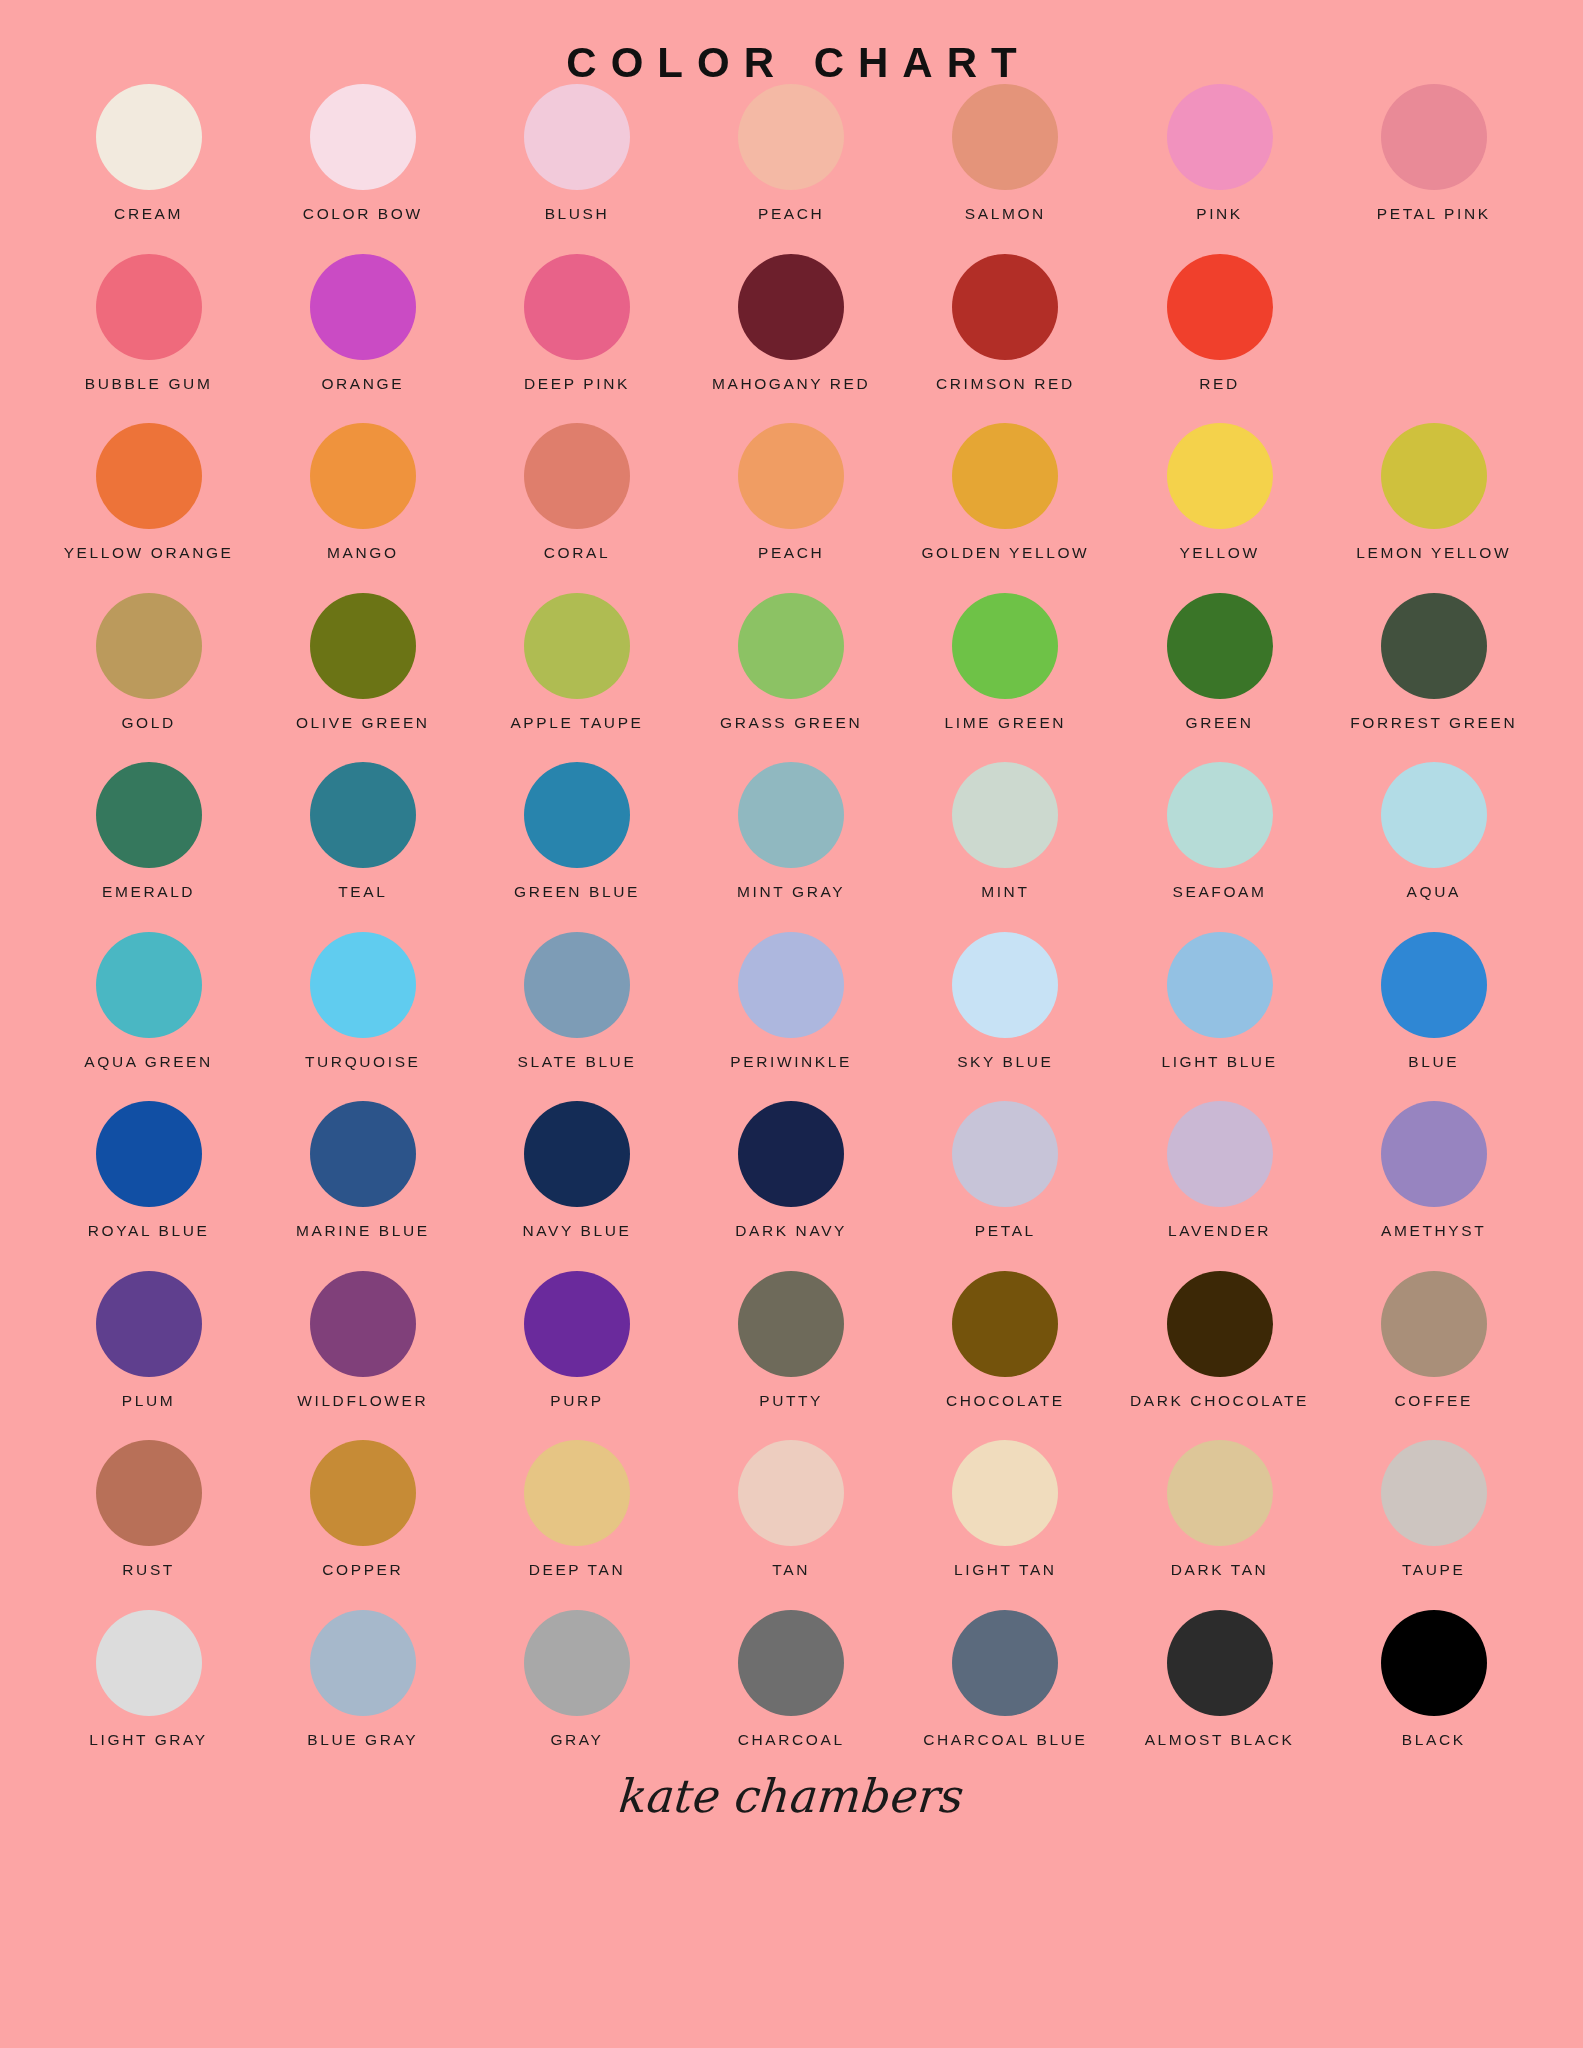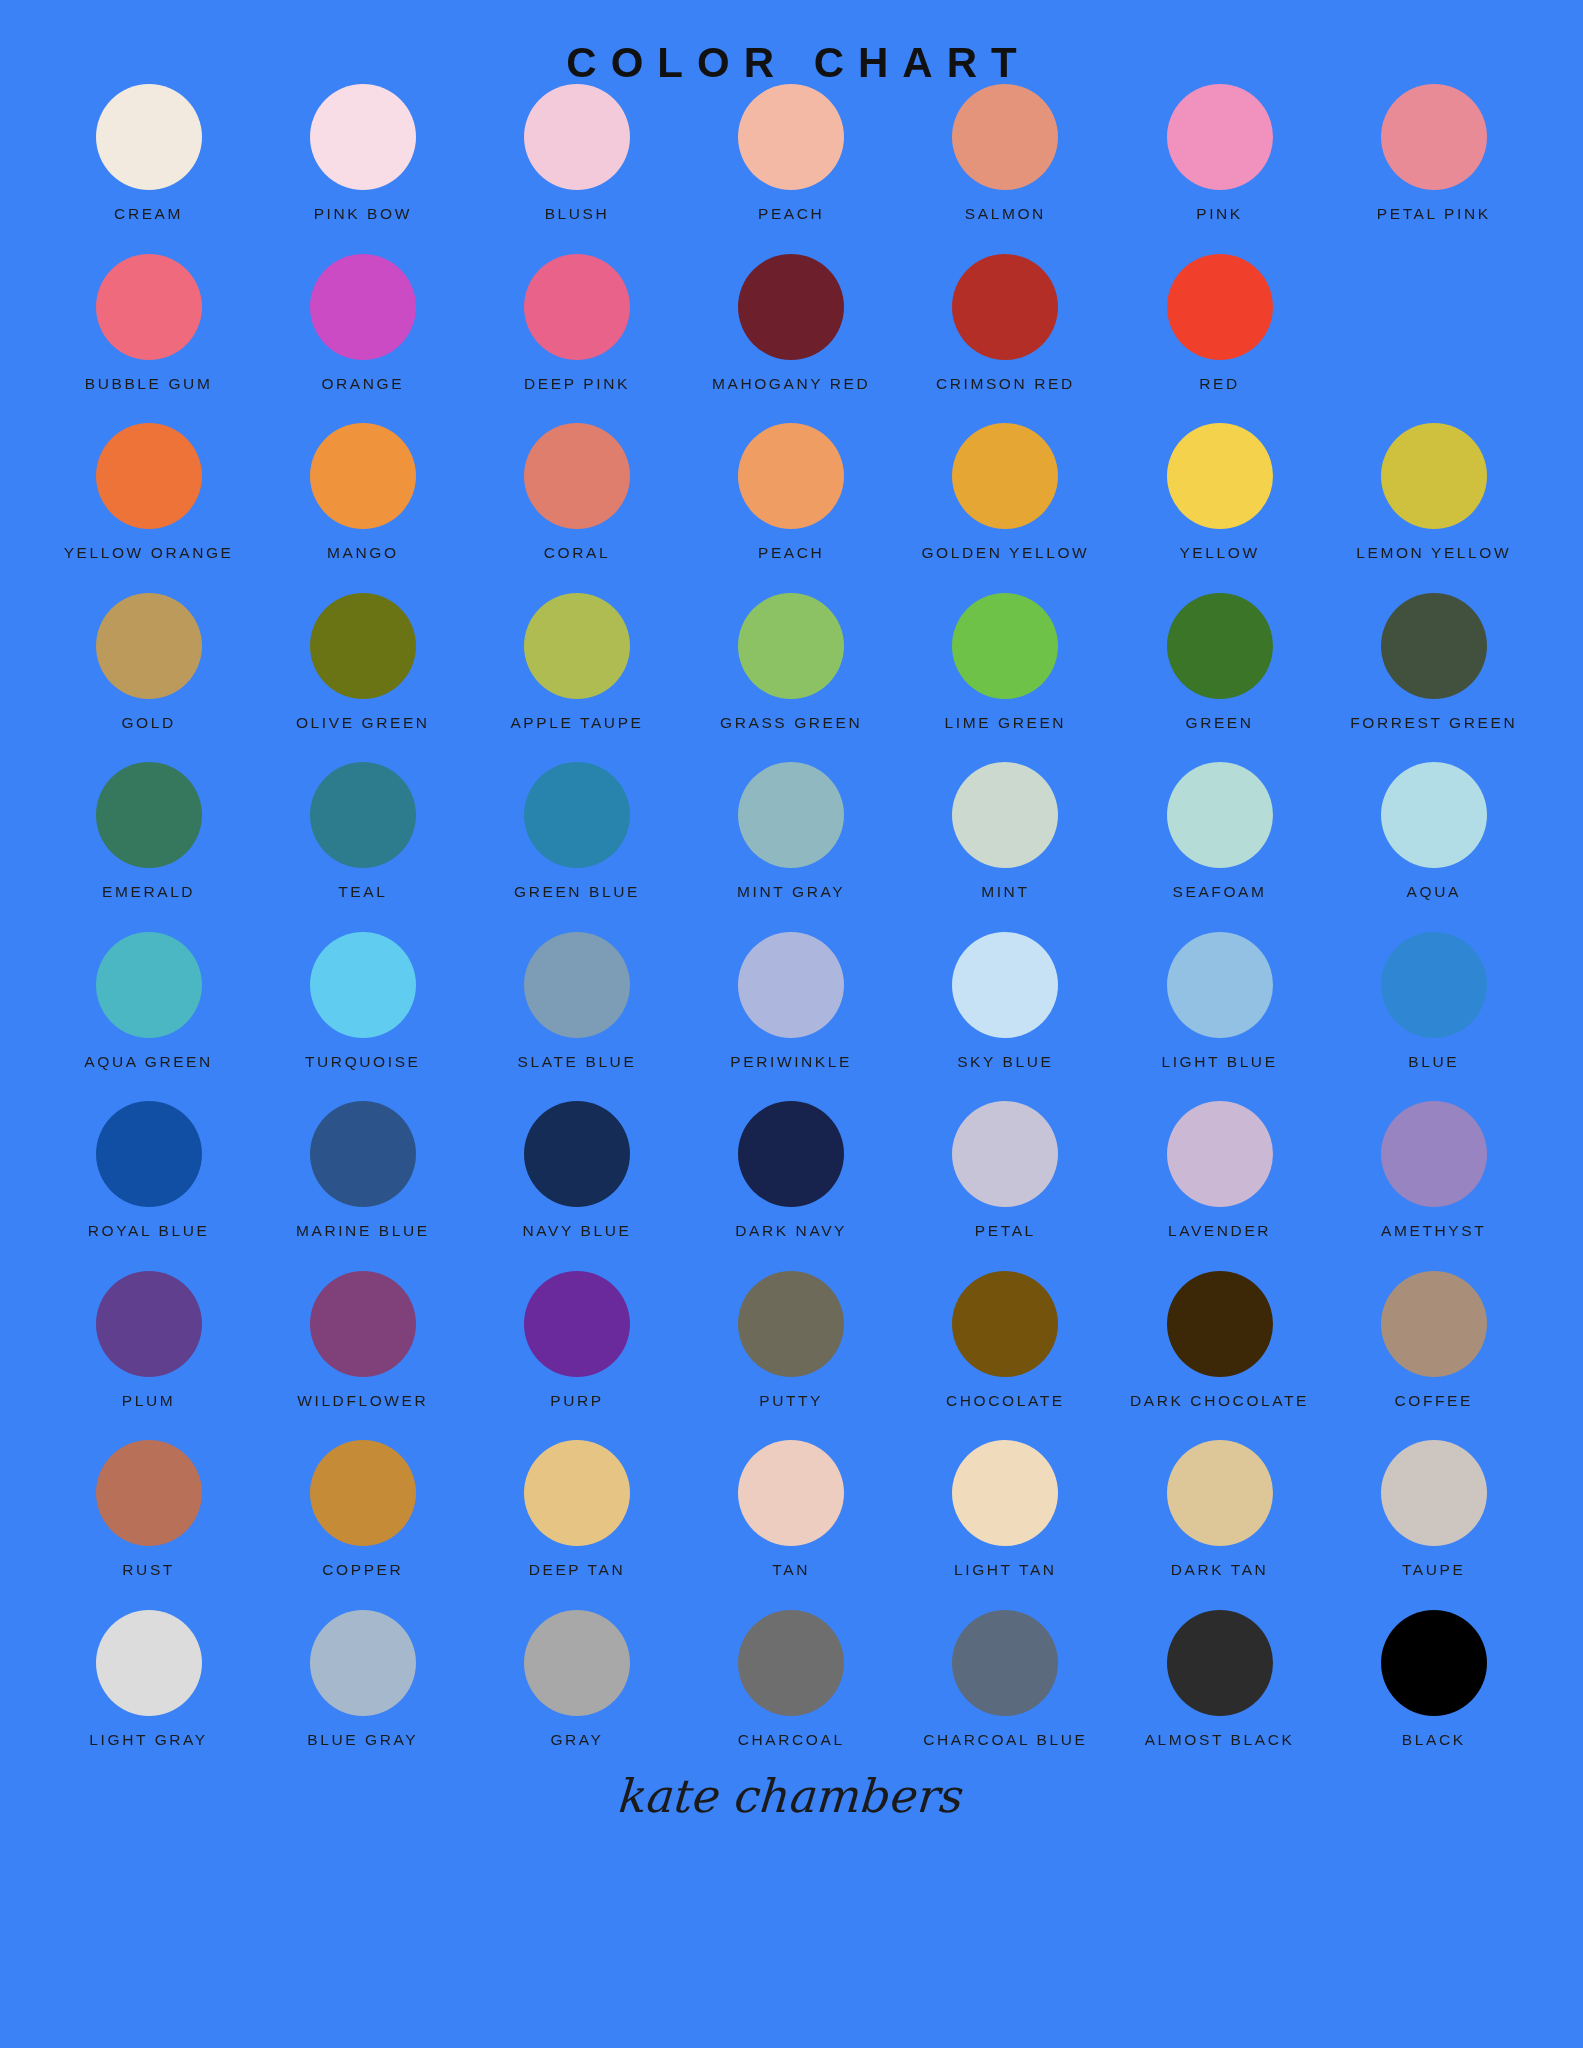--- a/index.html
+++ b/index.html
@@ -11,21 +11,21 @@
   body {
     width: 1583px;
     height: 2048px;
     font-family: "Liberation Sans", sans-serif;
     overflow: hidden;
     position: relative;
   }
   #page {
     width: 1583px;
     height: 2048px;
-    background: #3b82f6;
+    background: #fca5a5;
     position: relative;
     box-sizing: border-box;
   }
   #chart-title {
     text-align: center;
     font-family: "Liberation Sans", sans-serif;
     font-size: 42px;
     font-weight: 700;
     letter-spacing: 14px;
     color: #111111;
@@ -92,21 +92,21 @@
   <h1 id="chart-title">COLOR CHART</h1>
 
   <div id="swatch-grid">
       <div class="swatch-row">
         <div class="swatch-cell">
           <span class="swatch-dot" style="background: rgb(242, 234, 222);"></span>
           <span class="swatch-label">CREAM</span>
         </div>
         <div class="swatch-cell">
           <span class="swatch-dot" style="background: rgb(248, 221, 230);"></span>
-          <span class="swatch-label">PINK BOW</span>
+          <span class="swatch-label">COLOR BOW</span>
         </div>
         <div class="swatch-cell">
           <span class="swatch-dot" style="background: rgb(242, 202, 218);"></span>
           <span class="swatch-label">BLUSH</span>
         </div>
         <div class="swatch-cell">
           <span class="swatch-dot" style="background: rgb(244, 185, 165);"></span>
           <span class="swatch-label">PEACH</span>
         </div>
         <div class="swatch-cell">

